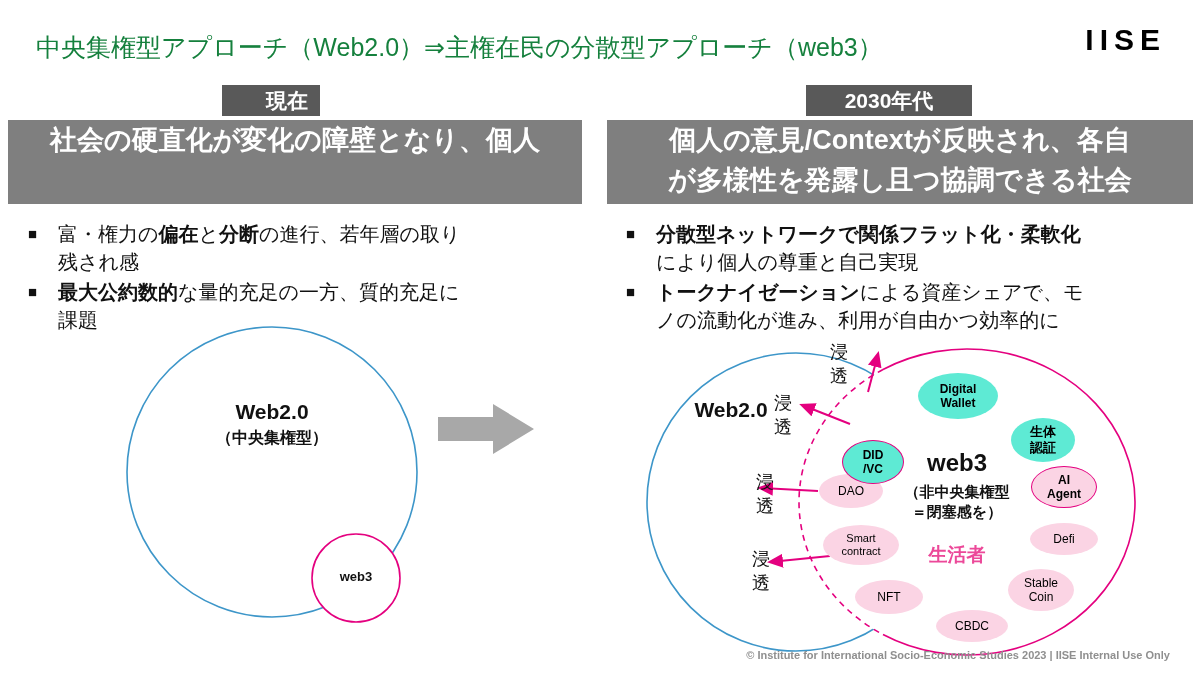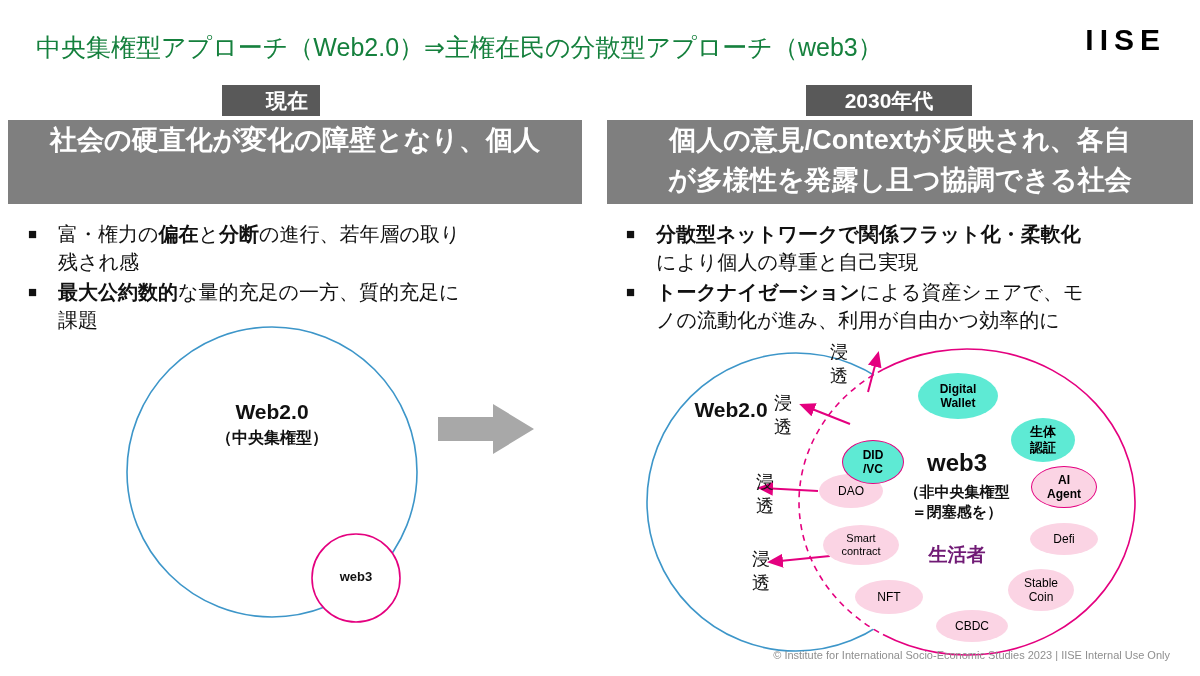--- a/index.html
+++ b/index.html
@@ -30,37 +30,37 @@
 
   .dtext{position:absolute;text-align:center;}
   #l-web2{left:192px;top:400px;width:160px;font-size:21px;font-weight:bold;}
   #l-web2sub{left:192px;top:428px;width:160px;font-size:16px;font-weight:bold;}
   #l-feel{left:192px;top:467px;width:160px;font-size:15px;font-weight:bold;color:#e4007f;line-height:21px;}
   #l-web3{left:316px;top:569px;width:80px;font-size:13px;font-weight:bold;}
 
   #r-web2{left:666px;top:398px;width:130px;font-size:21px;font-weight:bold;}
   #r-web3{left:892px;top:449px;width:130px;font-size:24px;font-weight:bold;}
   #r-web3sub{left:878px;top:482px;width:158px;font-size:15px;font-weight:bold;line-height:20px;}
-  #r-people{left:897px;top:542px;width:120px;font-size:19px;font-weight:bold;color:#701a75;}
+  #r-people{left:897px;top:542px;width:120px;font-size:19px;font-weight:bold;color:#ec4899;}
 
   .perm{position:absolute;width:34px;font-size:18px;text-align:center;color:#111;}
   #perm1{left:822px;top:340px;}
   #perm2{left:766px;top:391px;}
   #perm3{left:748px;top:470px;}
   #perm4{left:744px;top:547px;}
 
   .bubble{position:absolute;border-radius:50%;display:flex;flex-direction:column;align-items:center;justify-content:center;text-align:center;font-size:12px;line-height:14px;color:#000;}
   .fill-m{background:#5eead4;}
   .fill-l{background:#fbd4e4;}
   .ring{border:1.5px solid #e4007f;}
   .bb-bold{font-weight:bold;}
   .f11{font-size:11px;line-height:13px;}
   .f13{font-size:13px;line-height:16px;margin-top:13px;}
 
-  #footer{right:30px;top:649px;font-size:11px;color:#8f8f8f;}
+  #footer{right:30px;top:649px;font-size:11px;color:#8f8f8f;font-weight:bold;}
 </style>
 </head>
 <body>
 
 <div id="slide">
 
   <div id="title" class="abs">中央集権型アプローチ（Web2.0）⇒主権在民の分散型アプローチ（web3）</div>
   <div id="logo" class="abs">IISE</div>
 
   <div id="badge-left" class="abs badge">現在</div>

